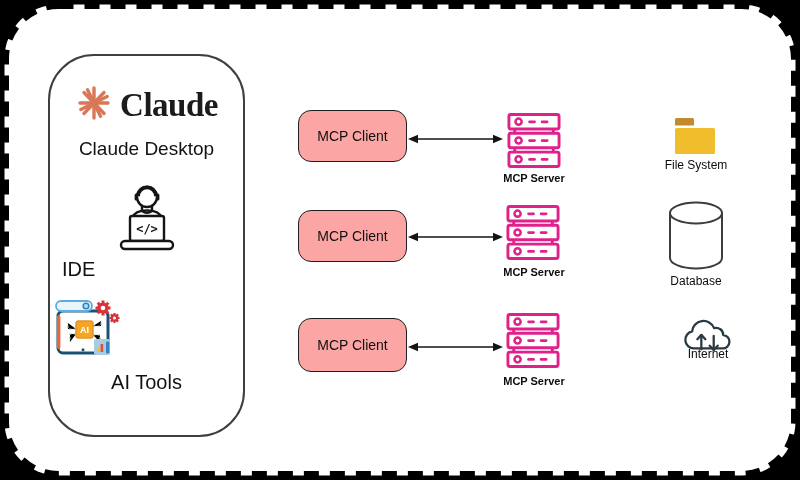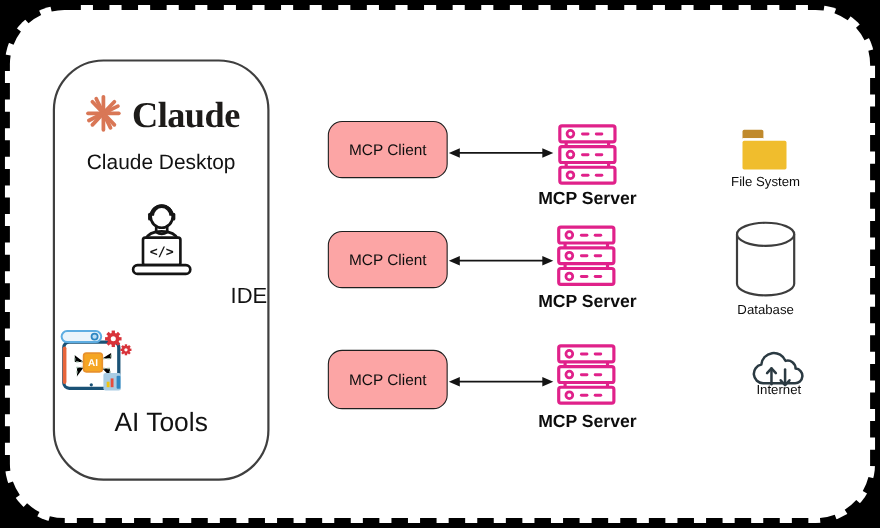--- a/index.html
+++ b/index.html
@@ -13,31 +13,31 @@
   .claude-panel{
     left:48px;top:54px;width:197px;height:383px;box-sizing:border-box;
     border:2px solid #3f3f3f;border-radius:46px;background:#fff;
   }
   .logo-row{left:0;top:28px;width:100%;display:flex;align-items:center;justify-content:center;gap:7px;}
   .claude-wordmark{
     font-family:"Liberation Serif",serif;font-weight:bold;font-size:33px;color:#1d1b19;letter-spacing:-0.5px;
   }
   .panel-subtitle{left:0;top:82px;width:100%;text-align:center;font-size:19px;color:#121212;}
   .ide-icon-wrap{left:0;top:124px;width:100%;display:flex;justify-content:center;}
-  .panel-label-ide{left:0;top:202px;width:100%;text-align:right;font-size:20px;color:#121212;}
+  .panel-label-ide{left:0;top:202px;width:100%;text-align:left;font-size:20px;color:#121212;padding-left:12px;}
   .ai-icon-wrap{left:0;top:243px;width:100%;display:flex;}
-  .panel-label-ai{left:0;top:315px;width:100%;text-align:center;font-size:24px;color:#121212;}
+  .panel-label-ai{left:0;top:315px;width:100%;text-align:center;font-size:20px;color:#121212;}
   
   .client-box{
     left:298px;width:109px;height:52px;box-sizing:border-box;background:#fca5a5;
     border:1.6px solid #1f1f1f;border-radius:13px;
     display:flex;align-items:center;justify-content:center;
     font-size:14px;color:#0f0f0f;
   }
-  .server-label{width:96px;text-align:center;font-size:16px;font-weight:bold;color:#0d0d0d;}
+  .server-label{width:96px;text-align:center;font-size:11px;font-weight:bold;color:#0d0d0d;}
   .resource-label{width:92px;text-align:center;font-size:12px;color:#0d0d0d;}
 </style>
 </head>
 <body>
 
 <svg class="frame-svg" width="800" height="480">
   <rect x="4.5" y="4.5" width="791" height="471" rx="54" fill="#ffffff" stroke="#000000" stroke-width="9" stroke-dasharray="15 11"></rect>
 </svg>
 
 <div class="abs claude-panel">

